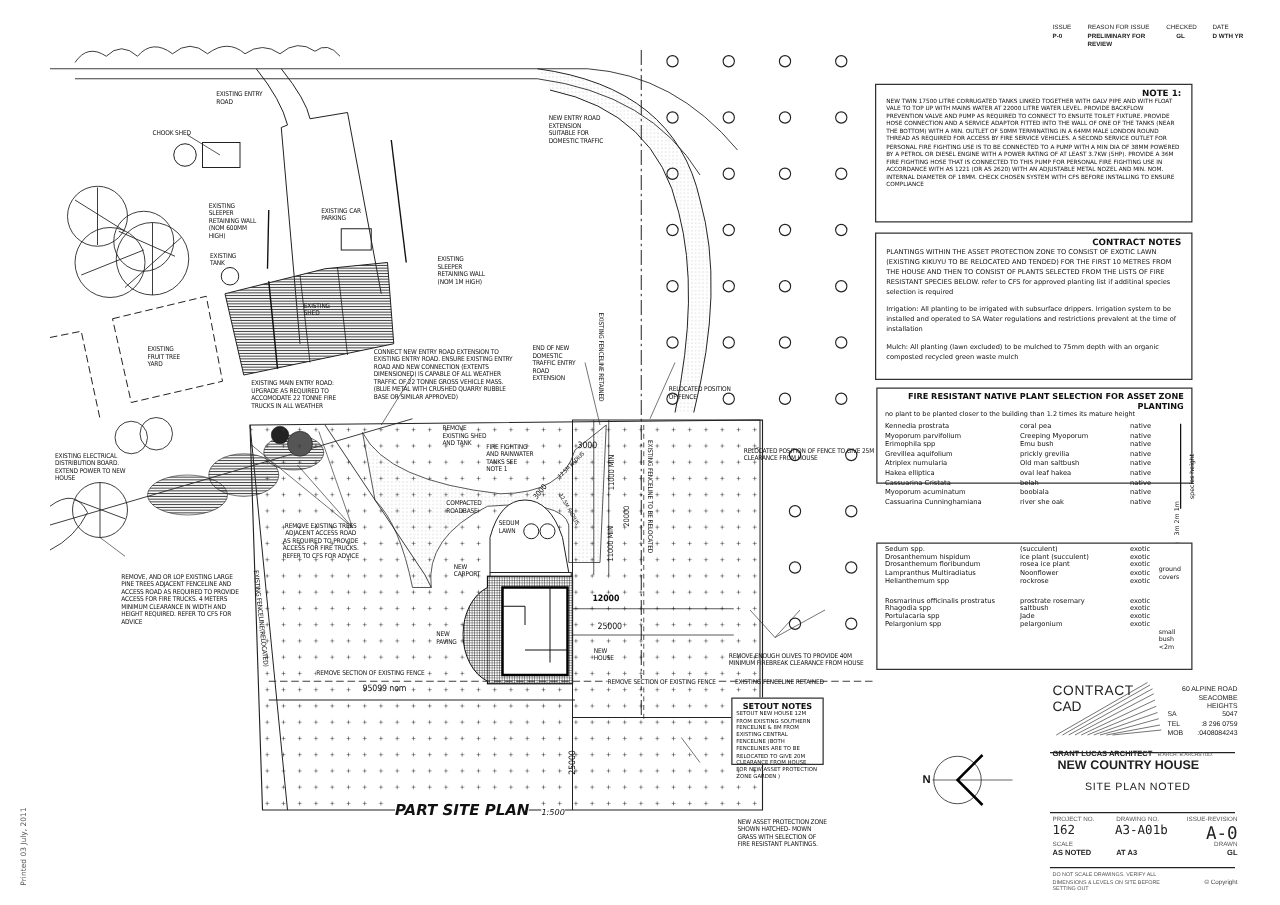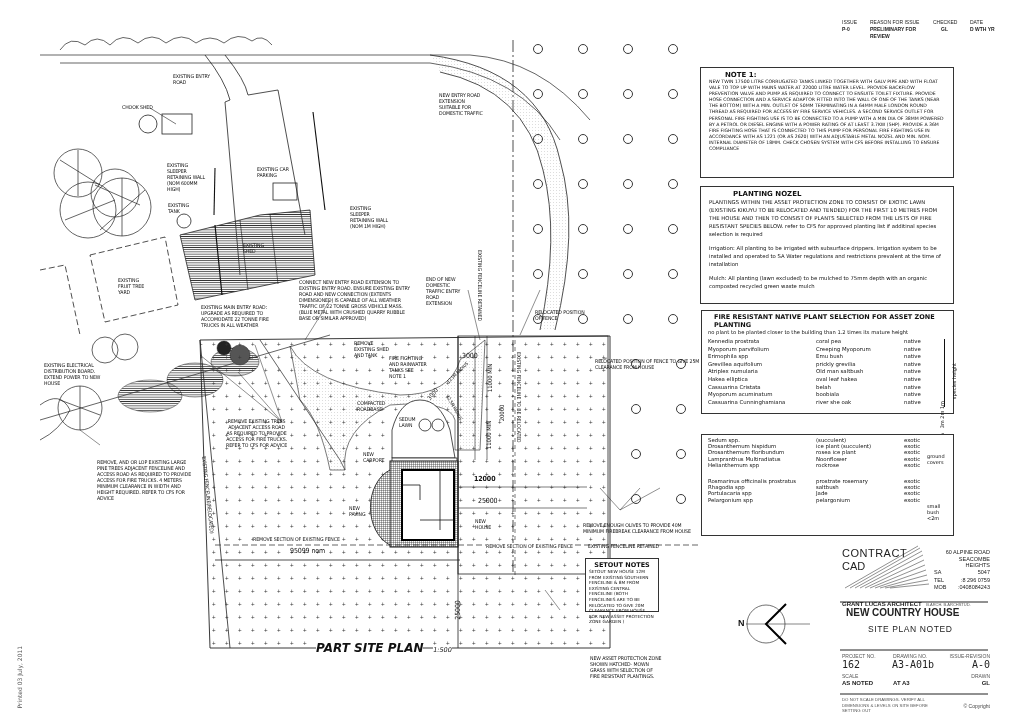--- a/index.html
+++ b/index.html
@@ -1,21 +1,21 @@
 <!DOCTYPE html>
 <html><head>
 <meta charset="utf-8">
 <style>
   html,body{margin:0;padding:0;background:#fff;}
   body{width:1024px;height:724px;position:relative;overflow:hidden;font-family:"DejaVu Sans Mono",monospace;color:#111;}
   .abs{position:absolute;}
   .lbl{position:absolute;font-family:"DejaVu Sans Condensed","DejaVu Sans",sans-serif;font-size:5.2px;line-height:6px;text-transform:uppercase;letter-spacing:-0.1px;color:#111;white-space:pre-line;}
   svg{position:absolute;left:0;top:0;}
   .box{position:absolute;border:1.2px solid #333;background:#fff;box-sizing:border-box;}
-  .note-title{font-family:"DejaVu Sans",sans-serif;font-weight:bold;font-size:7px;}
+  .note-title{font-family:"DejaVu Sans",sans-serif;font-weight:bold;font-size:7px;text-align:right;}
   .note-body{font-family:"DejaVu Sans",sans-serif;font-size:4.6px;line-height:6.1px;text-transform:uppercase;}
   .pn-body{font-family:"DejaVu Sans",sans-serif;font-size:5.3px;line-height:8px;}
   .plant-row{display:flex;font-family:"DejaVu Sans",sans-serif;font-size:5.4px;line-height:8px;}
   .plant-row .c1{width:108px;} .plant-row .c2{width:88px;} .plant-row .c3{width:30px;}
   .tb{font-family:"Liberation Sans",sans-serif;color:#222;}
   .small-cap{font-size:5px;color:#555;text-transform:uppercase;}
 </style>
 </head>
 <body>
 
@@ -221,27 +221,27 @@
     <span>D WTH YR</span>
   </div>
 </div>
 
 <div class="box" style="left:700px;top:67px;width:254px;height:111px;padding:3px 8px;">
   <div class="note-title" style="padding-left:16px;">NOTE 1:</div>
   <div class="note-body">NEW TWIN 17500 LITRE CORRUGATED TANKS LINKED TOGETHER WITH GALV PIPE AND WITH FLOAT VALE TO TOP UP WITH MAINS WATER AT 22000 LITRE WATER LEVEL. PROVIDE BACKFLOW PREVENTION VALVE AND PUMP AS REQUIRED TO CONNECT TO ENSUITE TOILET FIXTURE. PROVIDE HOSE CONNECTION AND A SERVICE ADAPTOR FITTED INTO THE WALL OF ONE OF THE TANKS (NEAR THE BOTTOM) WITH A MIN. OUTLET OF 50MM TERMINATING IN A 64MM MALE LONDON ROUND THREAD AS REQUIRED FOR ACCESS BY FIRE SERVICE VEHICLES. A SECOND SERVICE OUTLET FOR PERSONAL FIRE FIGHTING USE IS TO BE CONNECTED TO A PUMP WITH A MIN DIA OF 38MM POWERED BY A PETROL OR DIESEL ENGINE WITH A POWER RATING OF AT LEAST 3.7kW (5hp). PROVIDE A 36M FIRE FIGHTING HOSE THAT IS CONNECTED TO THIS PUMP FOR PERSONAL FIRE FIGHTING USE IN ACCORDANCE WITH AS 1221 (OR AS 2620) WITH AN ADJUSTABLE METAL NOZEL AND MIN. NOM. INTERNAL DIAMETER OF 18MM. CHECK CHOSEN SYSTEM WITH CFS BEFORE INSTALLING TO ENSURE COMPLIANCE</div>
 </div>
 
 <div class="box" style="left:700px;top:186px;width:254px;height:118px;padding:3px 8px;">
-  <div class="note-title" style="padding-left:24px;">PLANTING NOZEL</div>
+  <div class="note-title" style="padding-left:24px;">CONTRACT NOTES</div>
   <div class="pn-body">PLANTINGS WITHIN THE ASSET PROTECTION ZONE TO CONSIST OF EXOTIC LAWN (EXISTING KIKUYU TO BE RELOCATED AND TENDED) FOR THE FIRST 10 METRES FROM THE HOUSE AND THEN TO CONSIST OF PLANTS SELECTED FROM THE LISTS OF FIRE RESISTANT SPECIES BELOW. refer to CFS for approved planting list if additinal species selection is required</div>
   <div class="pn-body" style="margin-top:6px;">Irrigation: All planting to be irrigated with subsurface drippers. Irrigation system to be installed and operated to SA Water regulations and restrictions prevalent at the time of installation</div>
   <div class="pn-body" style="margin-top:6px;">Mulch: All planting (lawn excluded) to be mulched to 75mm depth with an organic composted recycled green waste mulch</div>
 </div>
 
-<div class="box" style="left:701px;top:310px;width:253px;height:104px;padding:2px 6px;">
+<div class="box" style="left:701px;top:310px;width:253px;height:77px;padding:2px 6px;">
   <div class="note-title" style="font-size:6.5px;padding-left:6px;">FIRE RESISTANT NATIVE PLANT SELECTION FOR ASSET ZONE PLANTING</div>
   <div style="font-family:'DejaVu Sans',sans-serif;font-size:5.2px;margin-bottom:3px;">no plant to be planted closer to the building than 1.2 times its mature height</div>
   <div id="native-rows">
       <div class="plant-row" style="line-height: 7.6px;">
         <span class="c1">Kennedia prostrata</span>
         <span class="c2">coral pea</span>
         <span class="c3">native</span>
       </div>
       <div class="plant-row" style="line-height: 7.6px;">
         <span class="c1">Myoporum parvifolium</span>
@@ -371,21 +371,21 @@
     <span style="font-size:6px;font-weight:bold;">GRANT  LUCAS  ARCHITECT</span>
     <span style="font-size:4px;color:#555;">B.ARCH. B.ARCHSTUD.</span>
   </div>
   <div class="abs" style="left:6px;top:62px;font-size:10px;font-weight:bold;">NEW COUNTRY HOUSE</div>
   <div class="abs" style="left:28px;top:79px;font-size:8.5px;letter-spacing:0.6px;">SITE PLAN NOTED</div>
   <div class="abs small-cap" style="left:2px;top:108px;">PROJECT NO.</div>
   <div class="abs small-cap" style="left:53px;top:108px;">DRAWING NO.</div>
   <div class="abs small-cap" style="right:0;top:108px;">ISSUE-REVISION</div>
   <div class="abs" style="left:2px;top:114px;font-size:10px;font-family:'DejaVu Sans Mono',monospace;">162</div>
   <div class="abs" style="left:52px;top:114px;font-size:10px;font-family:'DejaVu Sans Mono',monospace;">A3-A01b</div>
-  <div class="abs" style="right:0;top:114px;font-size:10px;font-family:'DejaVu Sans Mono',monospace;">A-0</div>
+  <div class="abs" style="right:0;top:114px;font-size:14px;font-family:'DejaVu Sans Mono',monospace;">A-0</div>
   <div class="abs small-cap" style="left:2px;top:128px;">SCALE</div>
   <div class="abs small-cap" style="right:0;top:128px;">DRAWN</div>
   <div class="abs" style="left:2px;top:135px;font-size:6px;font-weight:bold;">AS NOTED</div>
   <div class="abs" style="left:53px;top:135px;font-size:6px;font-weight:bold;">AT A3</div>
   <div class="abs" style="right:0;top:135px;font-size:6px;font-weight:bold;">GL</div>
   <div class="abs" style="left:2px;top:152px;width:105px;font-size:4.3px;line-height:5.5px;color:#555;text-transform:uppercase;">DO NOT SCALE DRAWINGS. VERIFY ALL DIMENSIONS &amp; LEVELS ON SITE BEFORE SETTING OUT</div>
   <div class="abs" style="right:0;top:158px;font-size:5px;color:#444;">
     <span>©</span> <span>Copyright</span>
   </div>
 </div>

